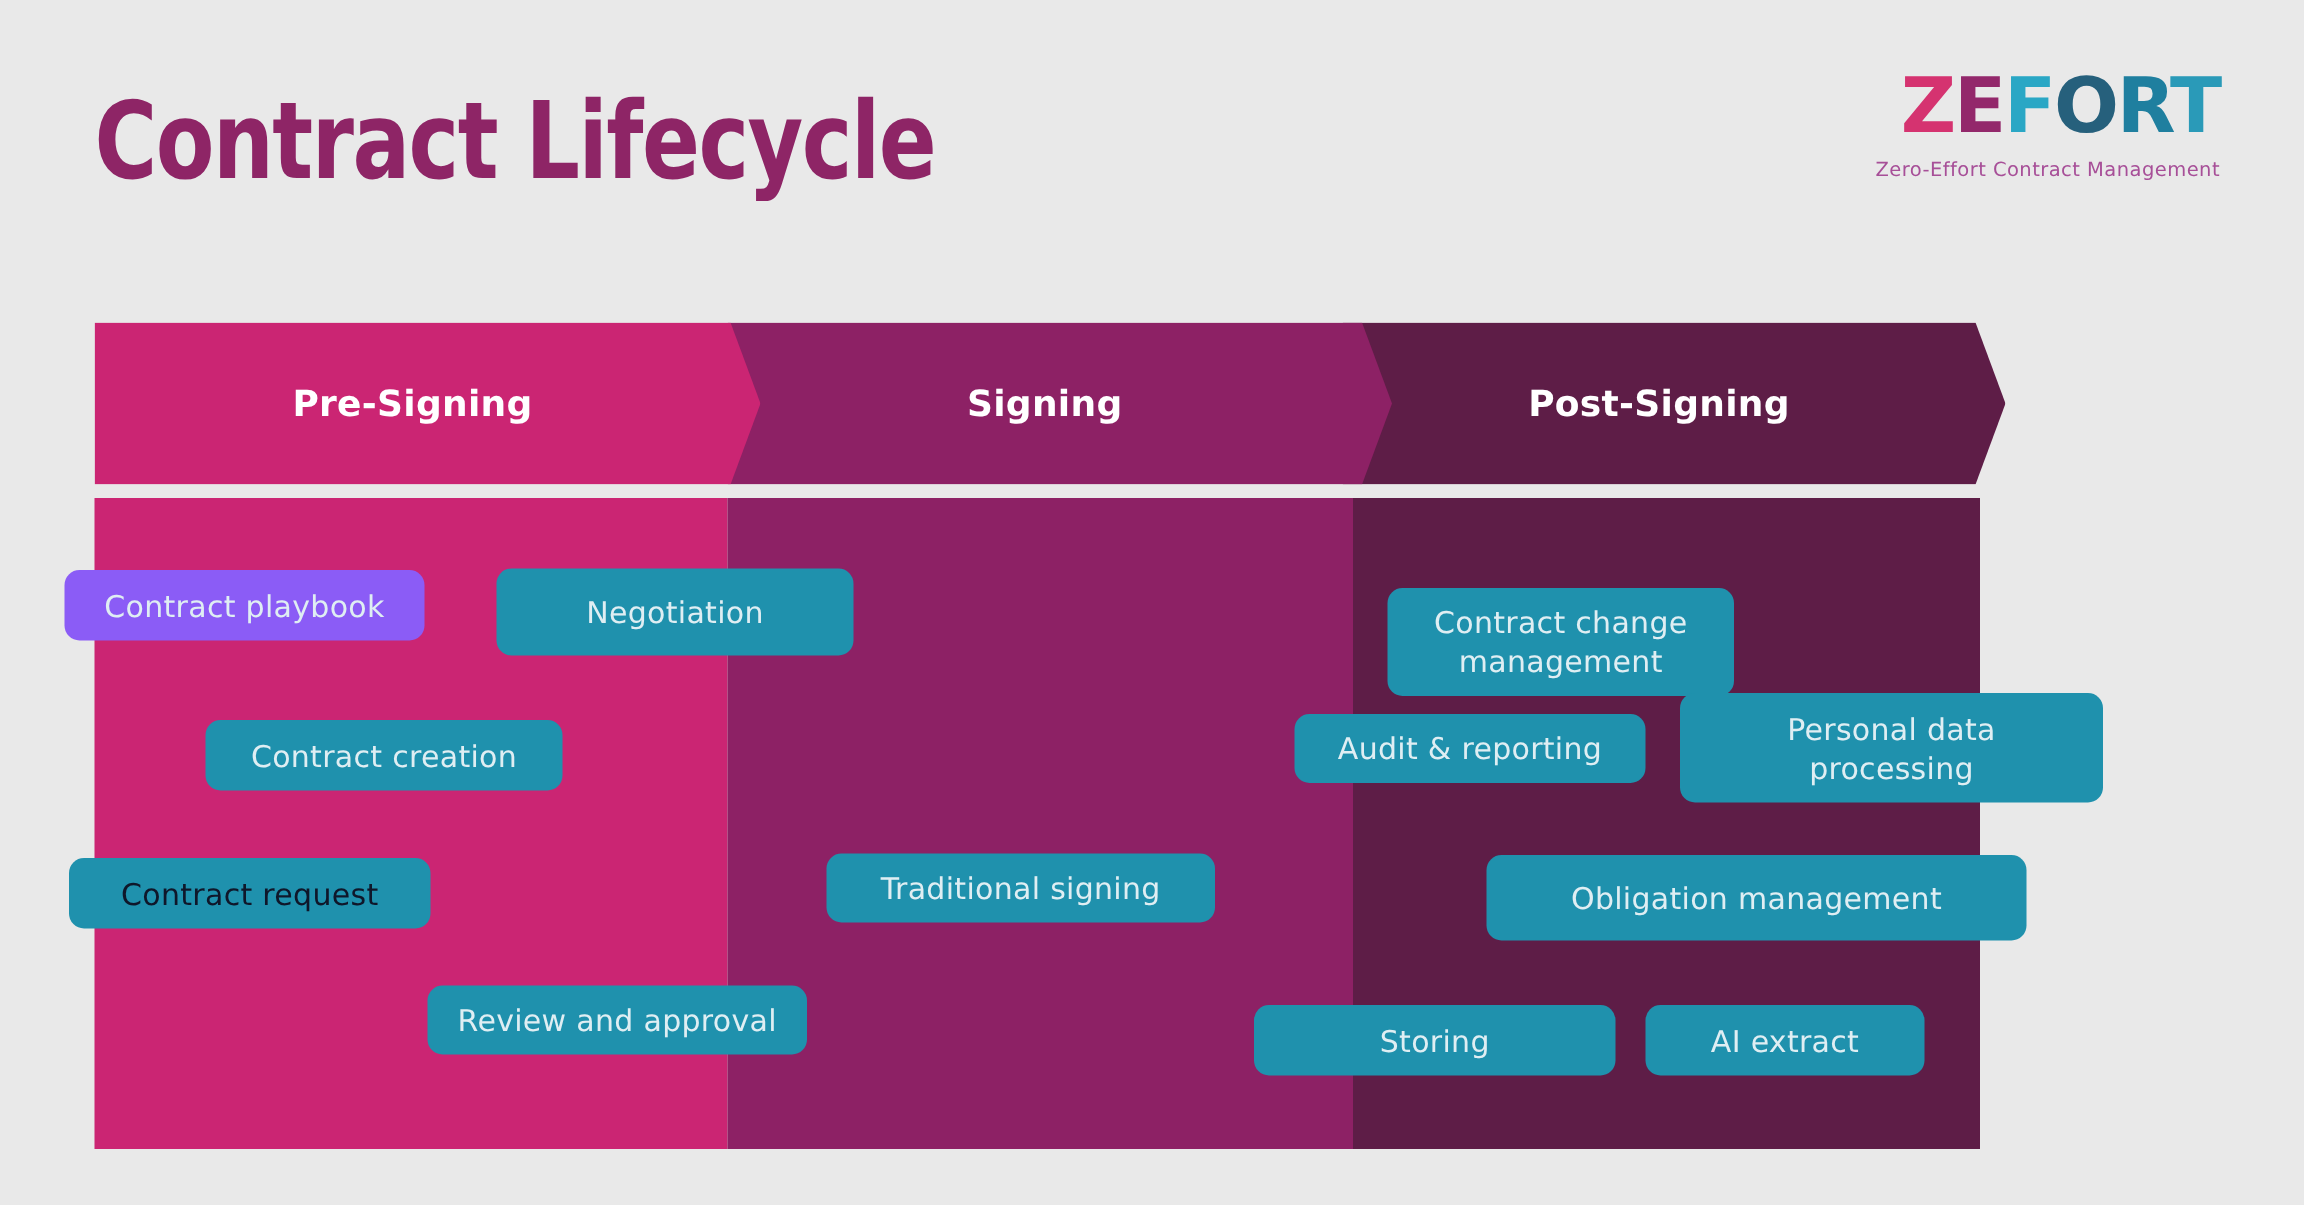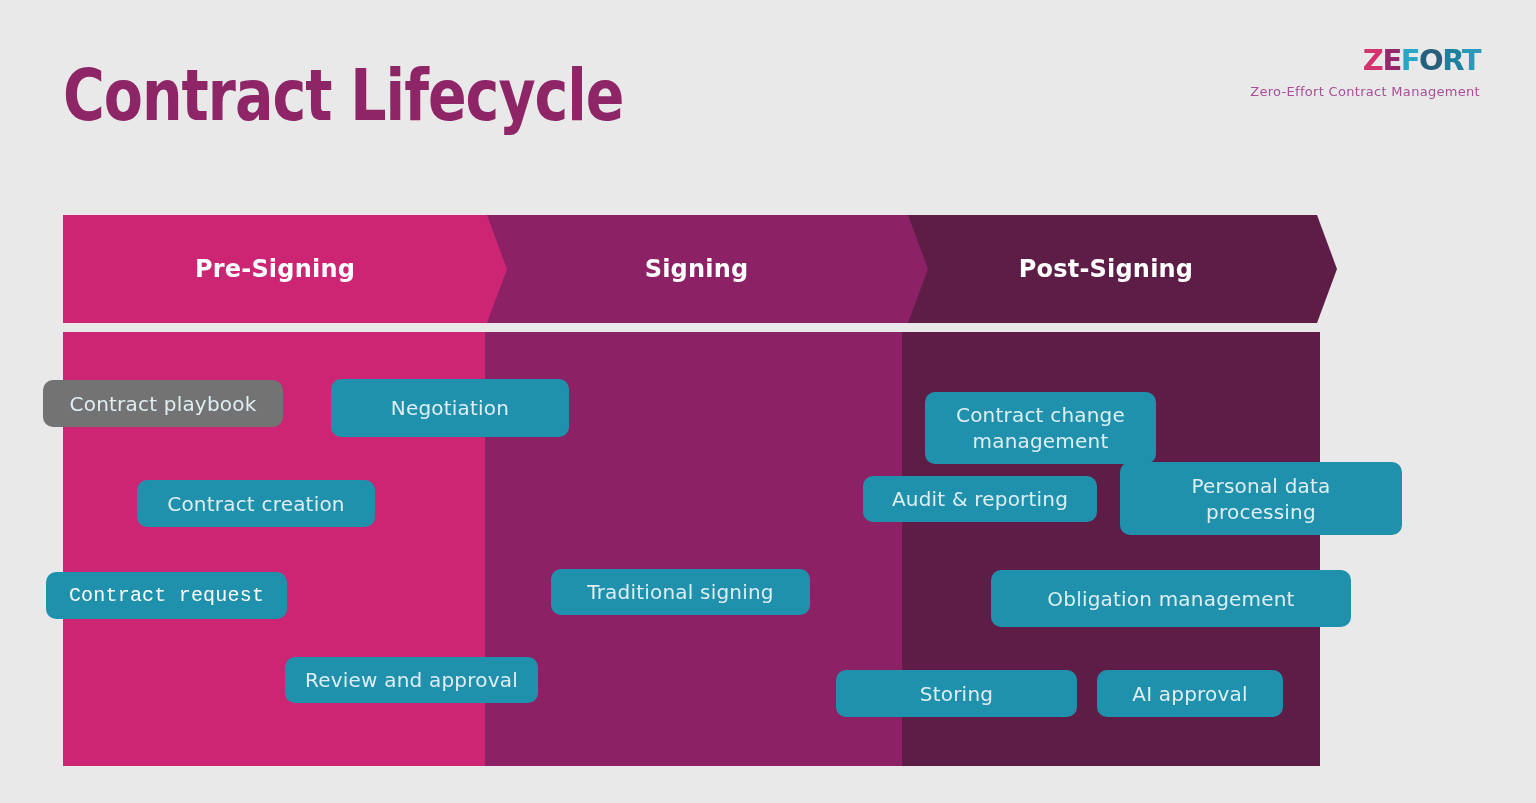--- a/index.html
+++ b/index.html
@@ -33,21 +33,21 @@
   }
 
   
   .brand {
     position: absolute;
     top: 46px;
     right: 56px;
     text-align: right;
   }
   .brand-word {
-    font-size: 29px;
+    font-size: 51px;
     font-weight: bold;
     letter-spacing: -1.5px;
     line-height: 1;
     white-space: nowrap;
   }
   .brand-tagline {
     margin-top: 9px;
     font-size: 13px;
     letter-spacing: 0.3px;
     white-space: nowrap;
@@ -124,31 +124,31 @@
     <span class="banner-label">Signing</span>
   </div>
   <div class="banner banner-3" style="background-color: rgb(94, 29, 71);">
     <span class="banner-label">Post-Signing</span>
   </div>
 
   <div class="col col-1" style="background-color: rgb(203, 37, 115);"></div>
   <div class="col col-2" style="background-color: rgb(141, 33, 101);"></div>
   <div class="col col-3" style="background-color: rgb(94, 29, 71);"></div>
 
-  <div class="tile" style="left: 43px; top: 380px; width: 240px; height: 47px; background-color: #737373;">
+  <div class="tile" style="left: 43px; top: 380px; width: 240px; height: 47px; background-color: #8b5cf6;">
     <span class="tile-text" style="color: rgb(223, 238, 243);">Contract playbook</span>
   </div>
   <div class="tile" style="left: 331px; top: 379px; width: 238px; height: 58px; background-color: rgb(31, 145, 173);">
     <span class="tile-text" style="color: rgb(223, 238, 243);">Negotiation</span>
   </div>
   <div class="tile" style="left: 137px; top: 480px; width: 238px; height: 47px; background-color: rgb(31, 145, 173);">
     <span class="tile-text" style="color: rgb(223, 238, 243);">Contract creation</span>
   </div>
   <div class="tile" style="left: 46px; top: 572px; width: 241px; height: 47px; background-color: rgb(31, 145, 173);">
-    <span class="tile-text" style="color: #ffffff; font-family: Liberation Mono, monospace;">Contract request</span>
+    <span class="tile-text" style="color: #0f172a;">Contract request</span>
   </div>
   <div class="tile" style="left: 285px; top: 657px; width: 253px; height: 46px; background-color: rgb(31, 145, 173);">
     <span class="tile-text" style="color: rgb(223, 238, 243);">Review and approval</span>
   </div>
 
   <div class="tile" style="left: 551px; top: 569px; width: 259px; height: 46px; background-color: rgb(31, 145, 173);">
     <span class="tile-text" style="color: rgb(223, 238, 243);">Traditional signing</span>
   </div>
 
   <div class="tile" style="left: 925px; top: 361px; width: 231px; height: 72px; background-color: rgb(31, 145, 173); margin-top: 31px;">
@@ -160,16 +160,16 @@
   <div class="tile" style="left: 1120px; top: 462px; width: 282px; height: 73px; background-color: rgb(31, 145, 173);">
     <span class="tile-text" style="max-width: 180px; color: rgb(223, 238, 243);">Personal data processing</span>
   </div>
   <div class="tile" style="left: 991px; top: 570px; width: 360px; height: 57px; background-color: rgb(31, 145, 173);">
     <span class="tile-text" style="color: rgb(223, 238, 243);">Obligation management</span>
   </div>
   <div class="tile" style="left: 836px; top: 670px; width: 241px; height: 47px; background-color: rgb(31, 145, 173);">
     <span class="tile-text" style="color: rgb(223, 238, 243);">Storing</span>
   </div>
   <div class="tile" style="left: 1097px; top: 670px; width: 186px; height: 47px; background-color: rgb(31, 145, 173);">
-    <span class="tile-text" style="color: rgb(223, 238, 243);">AI approval</span>
+    <span class="tile-text" style="color: rgb(223, 238, 243);">AI extract</span>
   </div>
 
 </div>
 
 </body></html>

